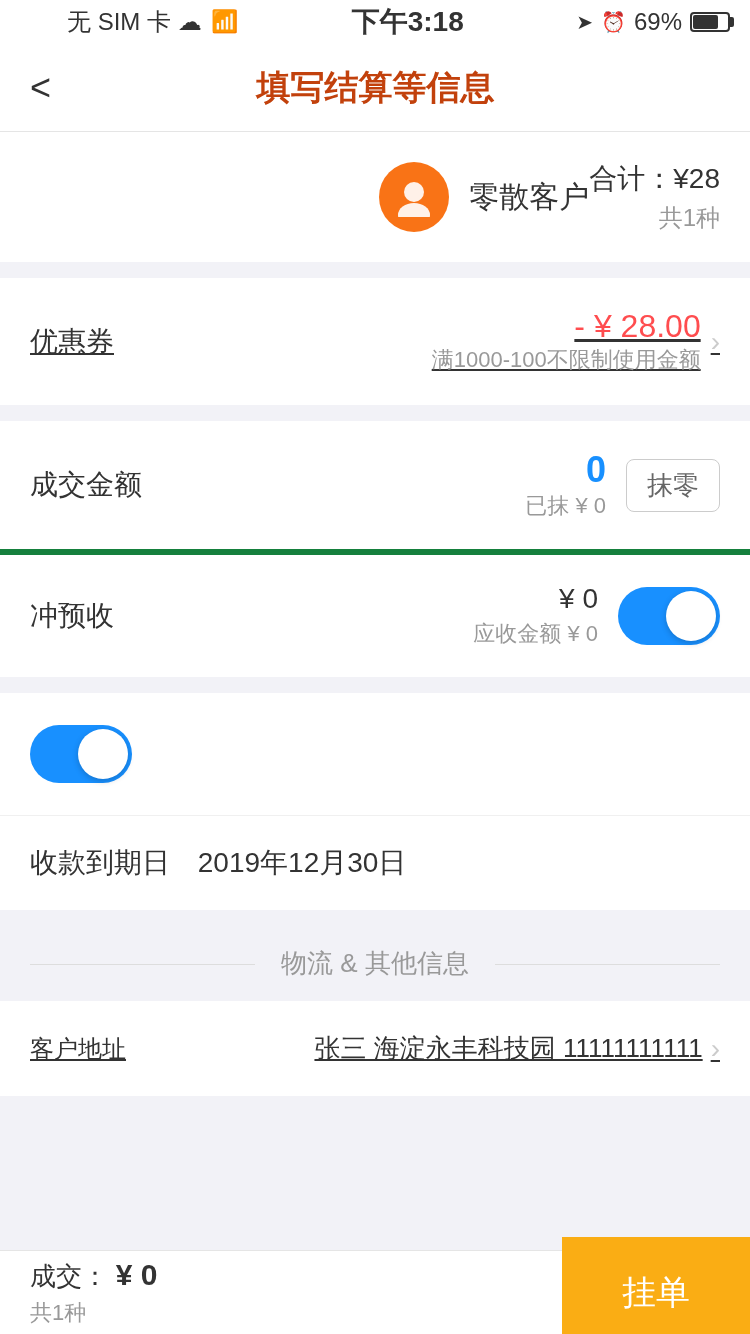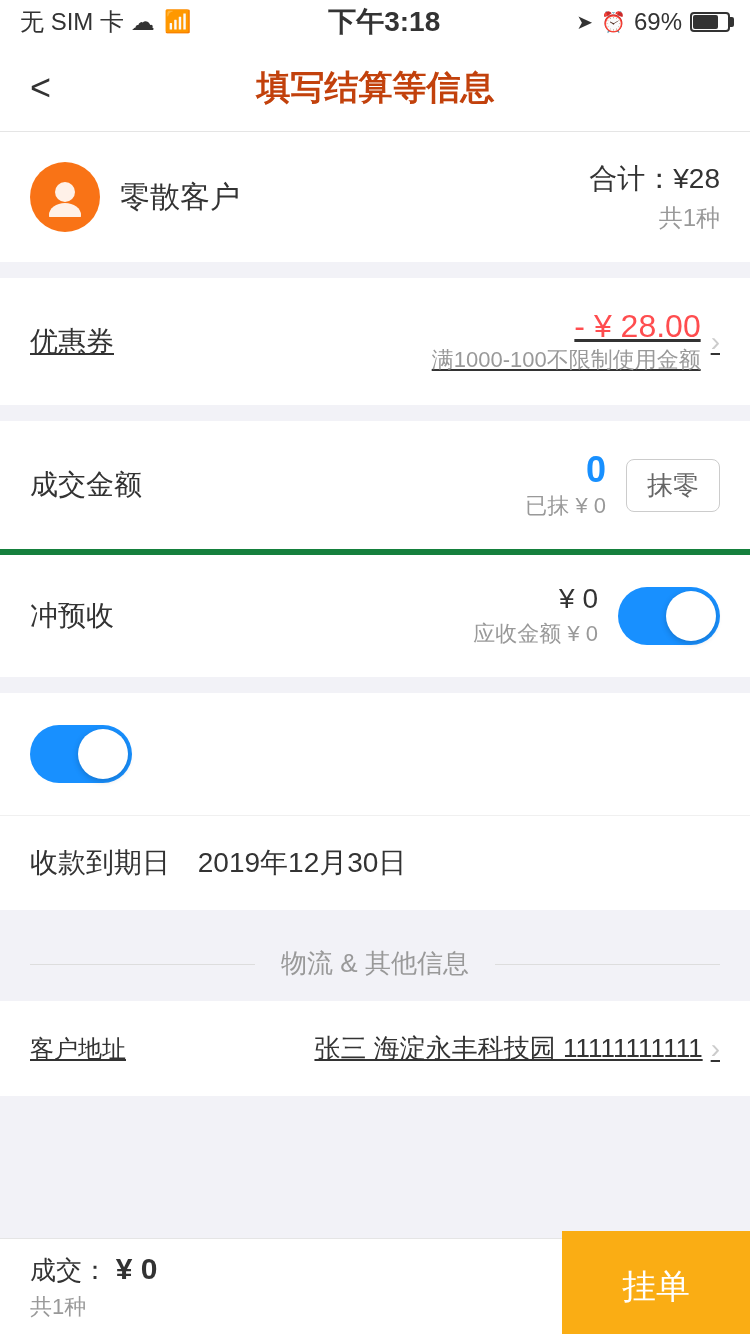--- a/index.html
+++ b/index.html
@@ -18,21 +18,21 @@
     .status-bar {
       background: #fff;
       height: 44px;
       display: flex;
       align-items: center;
       justify-content: space-between;
       padding: 0 20px;
       font-size: 24px;
       font-weight: 500;
     }
-    .status-left { display: flex; align-items: center; gap: 10px; }
+    .status-left { display: flex; align-items: center; gap: 10px; margin-left: 47px; }
     .status-right { display: flex; align-items: center; gap: 8px; }
     .wifi-icon { font-size: 22px; }
     .battery-icon {
       width: 40px; height: 20px; border: 2px solid #333; border-radius: 4px;
       position: relative; display: inline-block;
     }
     .battery-icon::after {
       content: ''; position: absolute; right: -6px; top: 50%; transform: translateY(-50%);
       width: 4px; height: 10px; background: #333; border-radius: 0 2px 2px 0;
     }
@@ -76,21 +76,21 @@
       margin-bottom: 16px;
       text-decoration: underline;
     }
 
     
     .customer-row {
       background: #fff;
       padding: 28px 30px;
       display: flex;
       align-items: center;
-      justify-content: space-between;
+      justify-content: flex-end;
       margin-bottom: 16px;
     }
     .customer-left {
       display: flex;
       align-items: center;
       gap: 20px;
     }
     .customer-avatar {
       width: 70px; height: 70px;
       background: #f97316;
@@ -220,21 +220,21 @@
     .address-label { font-size: 24px; color: #333; flex-shrink: 0; margin-right: 20px; }
     .address-value { font-size: 26px; color: #333; flex: 1; }
     .address-right { display: flex; align-items: center; gap: 8px; }
 
     
     .bottom-bar {
       position: fixed;
       bottom: 0;
       left: 0;
       width: 750px;
-      height: 96px;
+      height: 84px;
       background: #fff;
       display: flex;
       align-items: center;
       border-top: 1px solid #e5e5e5;
       gap: 40px;
     }
     .bottom-info {
       flex: 1;
       padding: 0 30px;
     }

